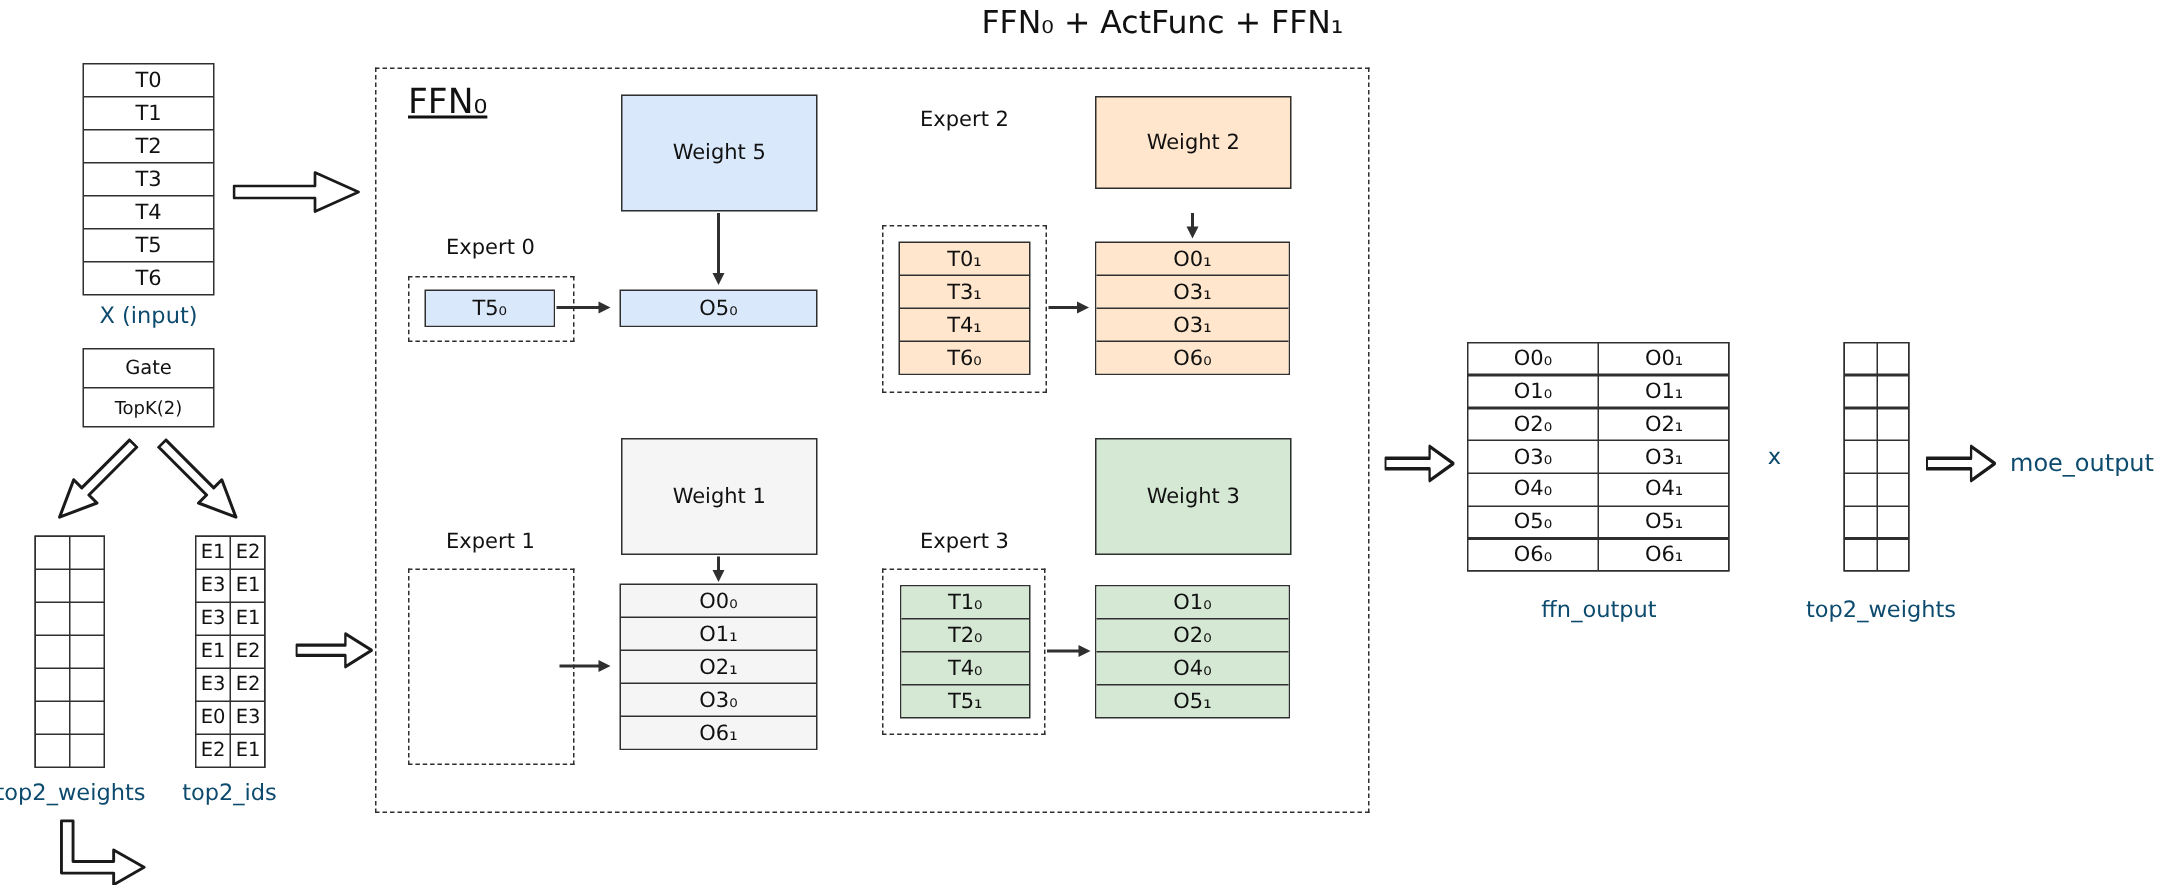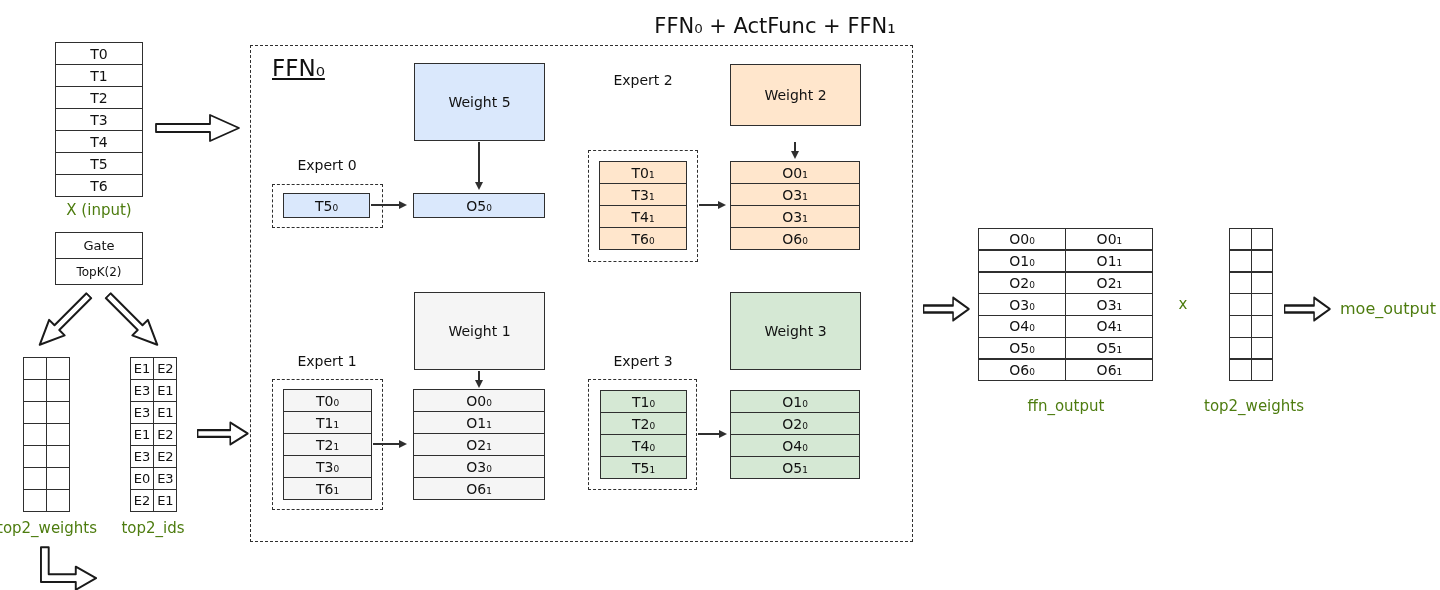--- a/index.html
+++ b/index.html
@@ -1,20 +1,20 @@
 <!DOCTYPE html>
 <html><head>
 <meta charset="utf-8">
 <style>
   html,body{margin:0;padding:0;background:#fff;}
   #canvas{position:relative;width:1440px;height:590px;overflow:hidden;
     font-family:"DejaVu Sans","Liberation Sans",sans-serif;color:#111;}
 
   .abs{position:absolute;}
-  .lbl{position:absolute;text-align:center;color:#4d7c0f;}
+  .lbl{position:absolute;text-align:center;color:#0c4a6e;}
 
   
   .vtable{position:absolute;box-sizing:border-box;border:1.6px solid #2f2f2f;
     display:flex;flex-direction:column;background:#fff;}
   .vtable .row{flex:1;box-sizing:border-box;border-top:1.3px solid #2f2f2f;
     display:flex;align-items:center;justify-content:center;font-size:14px;line-height:1;}
   .vtable .row:first-child{border-top:none;}
 
   
   .wbox{position:absolute;box-sizing:border-box;border:1.5px solid #2f2f2f;
@@ -50,21 +50,21 @@
   .title{position:absolute;font-size:21px;text-align:center;}
   .ffn-label{position:absolute;font-size:23px;text-decoration:underline;}
   .expert-label{position:absolute;font-size:14px;text-align:center;}
   .cap{font-size:15px;}
 </style>
 </head>
 <body>
 
 <div id="canvas">
 
-  <div class="title" style="left:555px;top:14px;width:440px;">FFN₀ + ActFunc  + FFN₁</div>
+  <div class="title" style="left:555px;top:3px;width:440px;">FFN₀ + ActFunc  + FFN₁</div>
 
   <div class="vtable" style="left:55px;top:42px;width:88px;height:155px;">
     <div class="row">T0</div>
     <div class="row">T1</div>
     <div class="row">T2</div>
     <div class="row">T3</div>
     <div class="row">T4</div>
     <div class="row">T5</div>
     <div class="row">T6</div>
   </div>
@@ -170,27 +170,20 @@
     <div class="row">O0₁</div>
     <div class="row">O3₁</div>
     <div class="row">O3₁</div>
     <div class="row">O6₀</div>
   </div>
 
   <div class="wbox" style="left:414px;top:292px;width:131px;height:78px;" data-c="gray">Weight 1</div>
   <div class="arr-d" style="left:478px;top:371px;height:10px;"></div>
   <div class="expert-label" style="left:282px;top:353px;width:90px;">Expert 1</div>
   <div class="dashed-sm" style="left:272px;top:379px;width:111px;height:131px;"></div>
-  <div class="vtable" style="left:283px;top:389px;width:89px;height:111px;" data-c="gray">
-    <div class="row">T0₀</div>
-    <div class="row">T1₁</div>
-    <div class="row">T2₁</div>
-    <div class="row">T3₀</div>
-    <div class="row">T6₁</div>
-  </div>
   <div class="arr-r" style="left:373px;top:443px;width:27px;"></div>
   <div class="vtable" style="left:413px;top:389px;width:132px;height:111px;" data-c="gray">
     <div class="row">O0₀</div>
     <div class="row">O1₁</div>
     <div class="row">O2₁</div>
     <div class="row">O3₀</div>
     <div class="row">O6₁</div>
   </div>
 
   <div class="wbox" style="left:730px;top:292px;width:131px;height:78px;" data-c="green">Weight 3</div>

